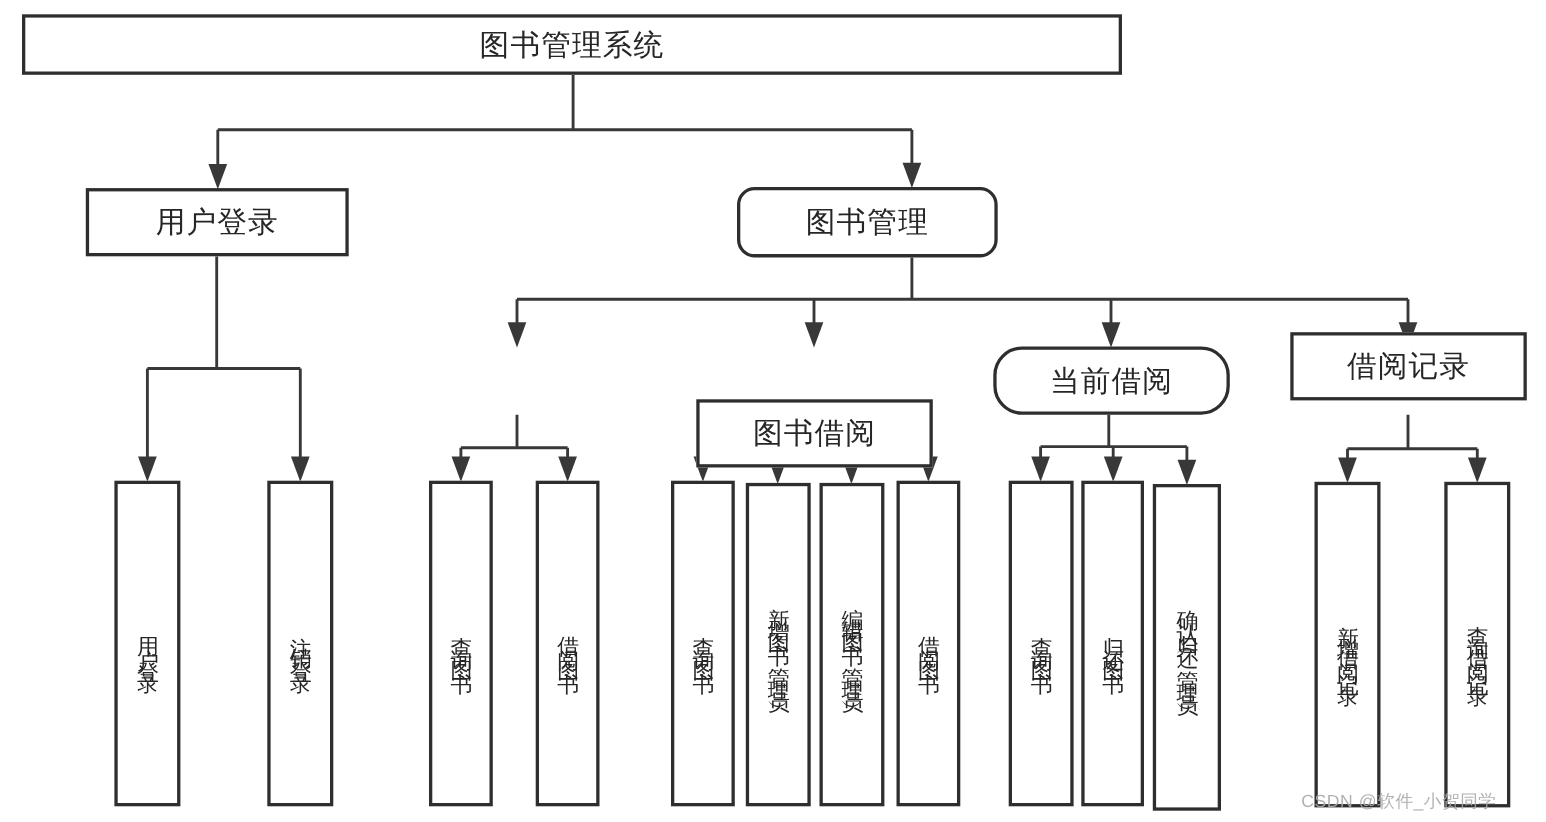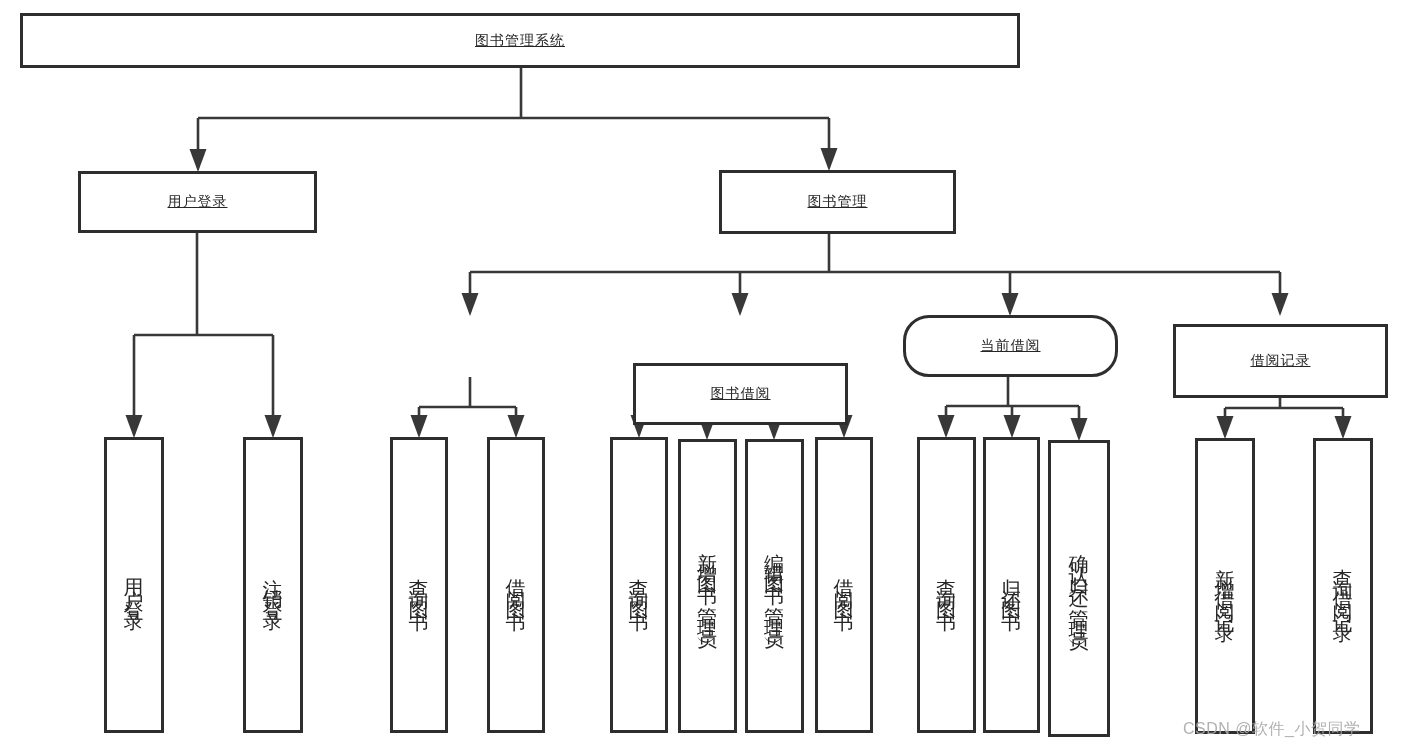--- a/index.html
+++ b/index.html
@@ -14,21 +14,21 @@
     position:relative;width:1405px;height:747px;background:var(--background);
     font-family:"Liberation Sans",sans-serif;color:var(--text);overflow:hidden;
   }
   .wires{position:absolute;left:0;top:0;width:1405px;height:747px;pointer-events:none;}
   .wires path{stroke:var(--line);stroke-width:2.6;fill:none;}
   .wires polygon{fill:var(--line);stroke:none;}
   .box{
     position:absolute;box-sizing:border-box;background:var(--background);
     border:3px solid var(--border);display:flex;align-items:center;justify-content:center;
   }
-  .box .hlabel{font-size:14px;letter-spacing:1px;white-space:nowrap;text-decoration:underline;}
+  .box .hlabel{font-size:27px;letter-spacing:1px;white-space:nowrap;}
   .box .vlabel{
     writing-mode:vertical-rl;text-orientation:mixed;
     font-size:20px;letter-spacing:11px;line-height:1;white-space:nowrap;
   }
   .watermark{
     position:absolute;left:1183px;top:719px;font-size:16px;letter-spacing:0.5px;
     color:var(--watermark);opacity:0.92;white-space:nowrap;
   }
 </style>
 </head>
@@ -79,31 +79,31 @@
     </g>
   </svg>
 
   <div class="box" style="left:20px;top:13px;width:1000px;height:55px;">
     <span class="hlabel">图书管理系统</span>
   </div>
 
   <div class="box" style="left:78px;top:171px;width:239px;height:62px;">
     <span class="hlabel">用户登录</span>
   </div>
-  <div class="box" style="left:719px;top:170px;width:237px;height:64px;">
+  <div class="box" style="left:670px;top:170px;width:237px;height:64px;border-radius:16px;">
     <span class="hlabel">图书管理</span>
   </div>
 
   <div class="box" style="left:633px;top:315px;width:215px;height:62px;margin-top:48px;">
     <span class="hlabel">图书借阅</span>
   </div>
   <div class="box" style="left:903px;top:315px;width:215px;height:62px;border-radius:26px;">
     <span class="hlabel">当前借阅</span>
   </div>
-  <div class="box" style="left:1173px;top:324px;width:215px;height:74px;">
+  <div class="box" style="left:1173px;top:302px;width:215px;height:62px;">
     <span class="hlabel">借阅记录</span>
   </div>
 
   <div class="box" style="left:104px;top:437px;width:60px;height:296px;">
     <span class="vlabel">用户登录</span>
   </div>
   <div class="box" style="left:243px;top:437px;width:60px;height:296px;">
     <span class="vlabel">注销登录</span>
   </div>
 

